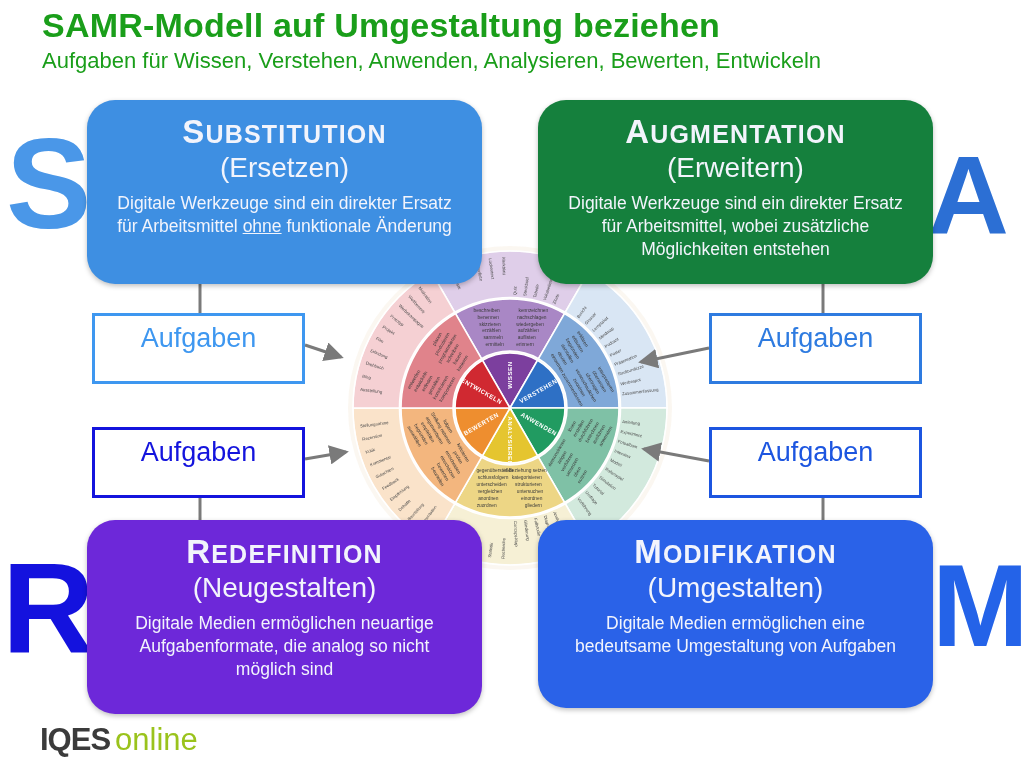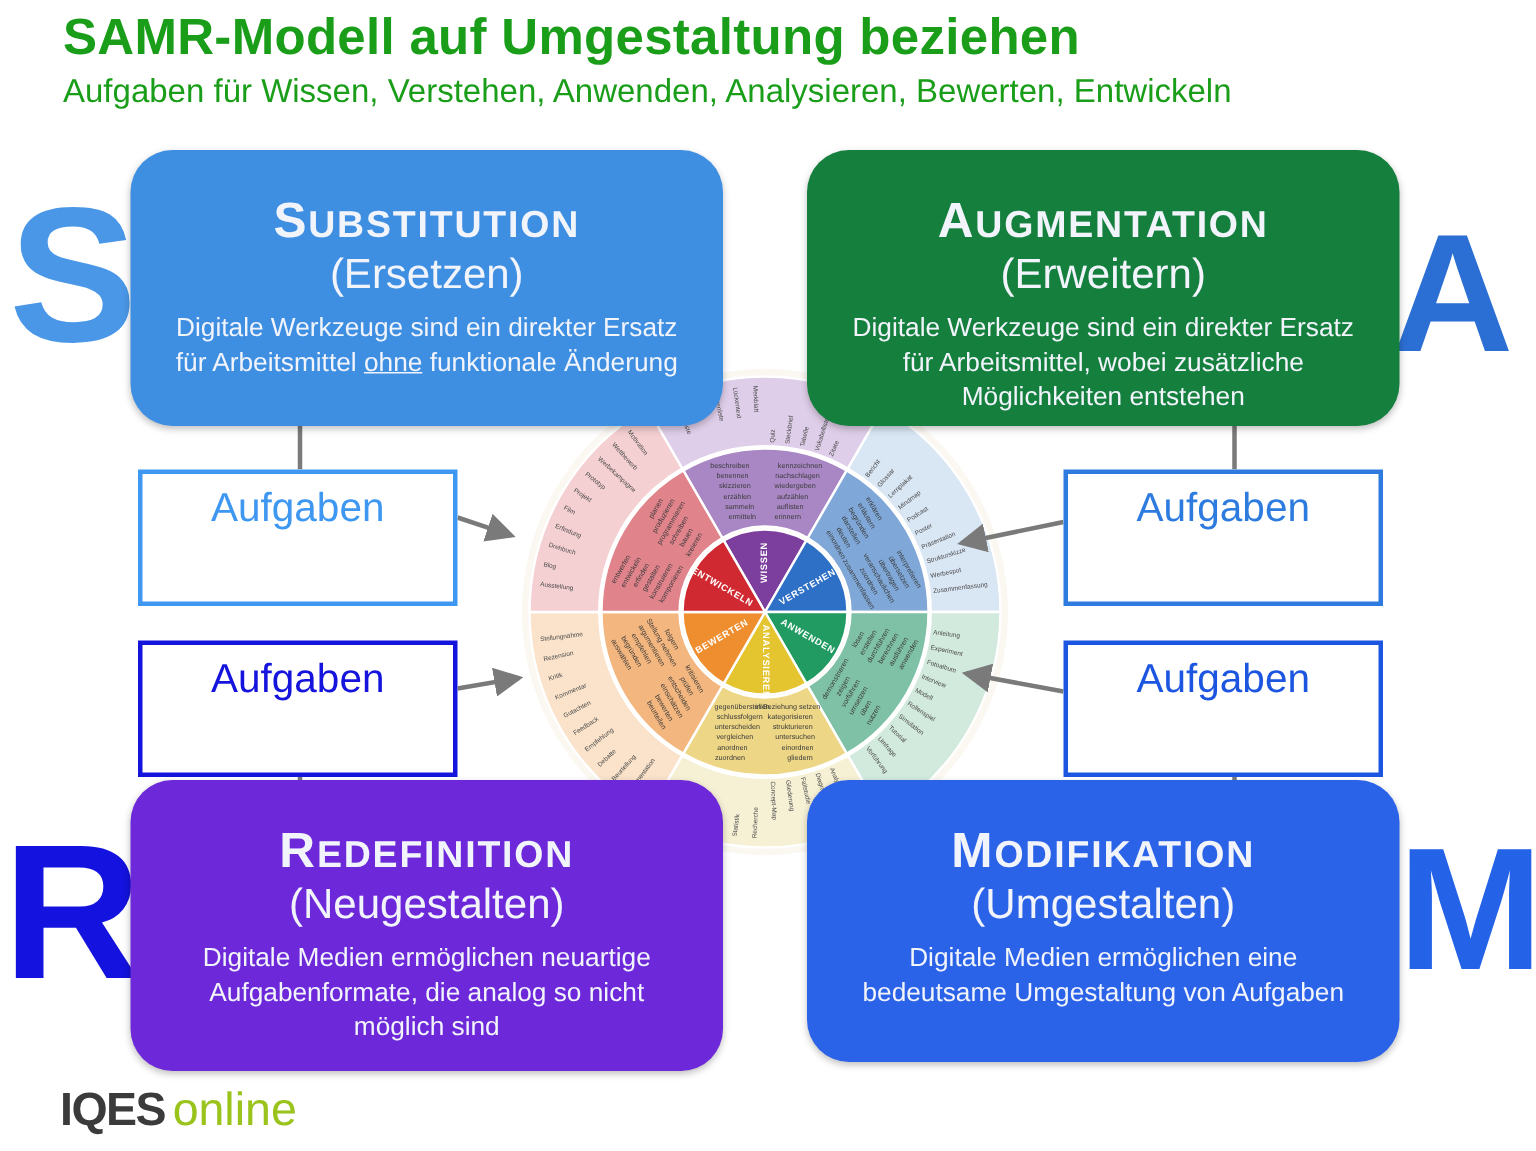--- a/index.html
+++ b/index.html
@@ -9,33 +9,33 @@
               color:#1a9e1a;letter-spacing:.2px;}
   .page-subtitle{position:absolute;left:42px;top:48px;font-size:22px;color:#1a9e1a;}
   
   .corner{position:absolute;font-weight:bold;line-height:1;}
   .corner.s{left:6px;top:120px;font-size:128px;color:#4a97e8;}
   .corner.a{left:928px;top:140px;font-size:112px;color:#2c6fd4;}
   .corner.r{left:2px;top:545px;font-size:128px;color:#1412de;}
   .corner.m{left:932px;top:548px;font-size:116px;color:#2463e8;}
   
   .model-box{position:absolute;width:395px;border-radius:28px;color:#f2f4fc;text-align:center;
-             box-shadow:0 2px 5px rgba(0,0,0,.25);padding:29px 24px;box-sizing:border-box;}
+             box-shadow:0 2px 5px rgba(0,0,0,.25);padding:14px 24px;box-sizing:border-box;}
   .model-box .box-title{font-weight:bold;letter-spacing:1.2px;line-height:1.1;}
   .model-box .box-title .initial{font-size:33px;}
   .model-box .box-title .rest{font-size:25px;}
   .model-box .box-sub{font-size:28px;margin-top:2px;}
   .model-box .box-body{font-size:17.5px;line-height:1.32;margin-top:8px;}
   .model-box .ul{text-decoration:underline;}
   .box-substitution{left:87px;top:100px;height:184px;background:#3e8fe2;}
   .box-augmentation{left:538px;top:100px;height:184px;background:#15803d;}
   .box-redefinition{left:87px;top:520px;height:194px;background:#6d28d9;}
   .box-modifikation{left:538px;top:520px;height:188px;background:#2a62e8;}
   
-  .aufgaben{position:absolute;width:213px;height:91px;background:#fff;border:3px solid;
+  .aufgaben{position:absolute;width:213px;height:71px;background:#fff;border:3px solid;
             box-sizing:border-box;text-align:center;font-size:27px;padding-top:7px;}
   .aufgaben.tl{left:92px;top:313px;border-color:#3e97f0;color:#3e97f0;}
   .aufgaben.tr{left:709px;top:313px;border-color:#2e7be0;color:#2e7be0;}
   .aufgaben.bl{left:92px;top:427px;border-color:#1414dd;color:#1414dd;}
   .aufgaben.br{left:709px;top:427px;border-color:#1c55e0;color:#1c55e0;}
   .connectors{position:absolute;left:0;top:0;pointer-events:none;}
   .connectors line{stroke:#7a7a7a;stroke-width:3;}
   .wheel-wrap{position:absolute;left:347px;top:245px;width:326px;height:326px;}
   
   .footer-logo{position:absolute;left:40px;top:722px;font-size:31px;}

